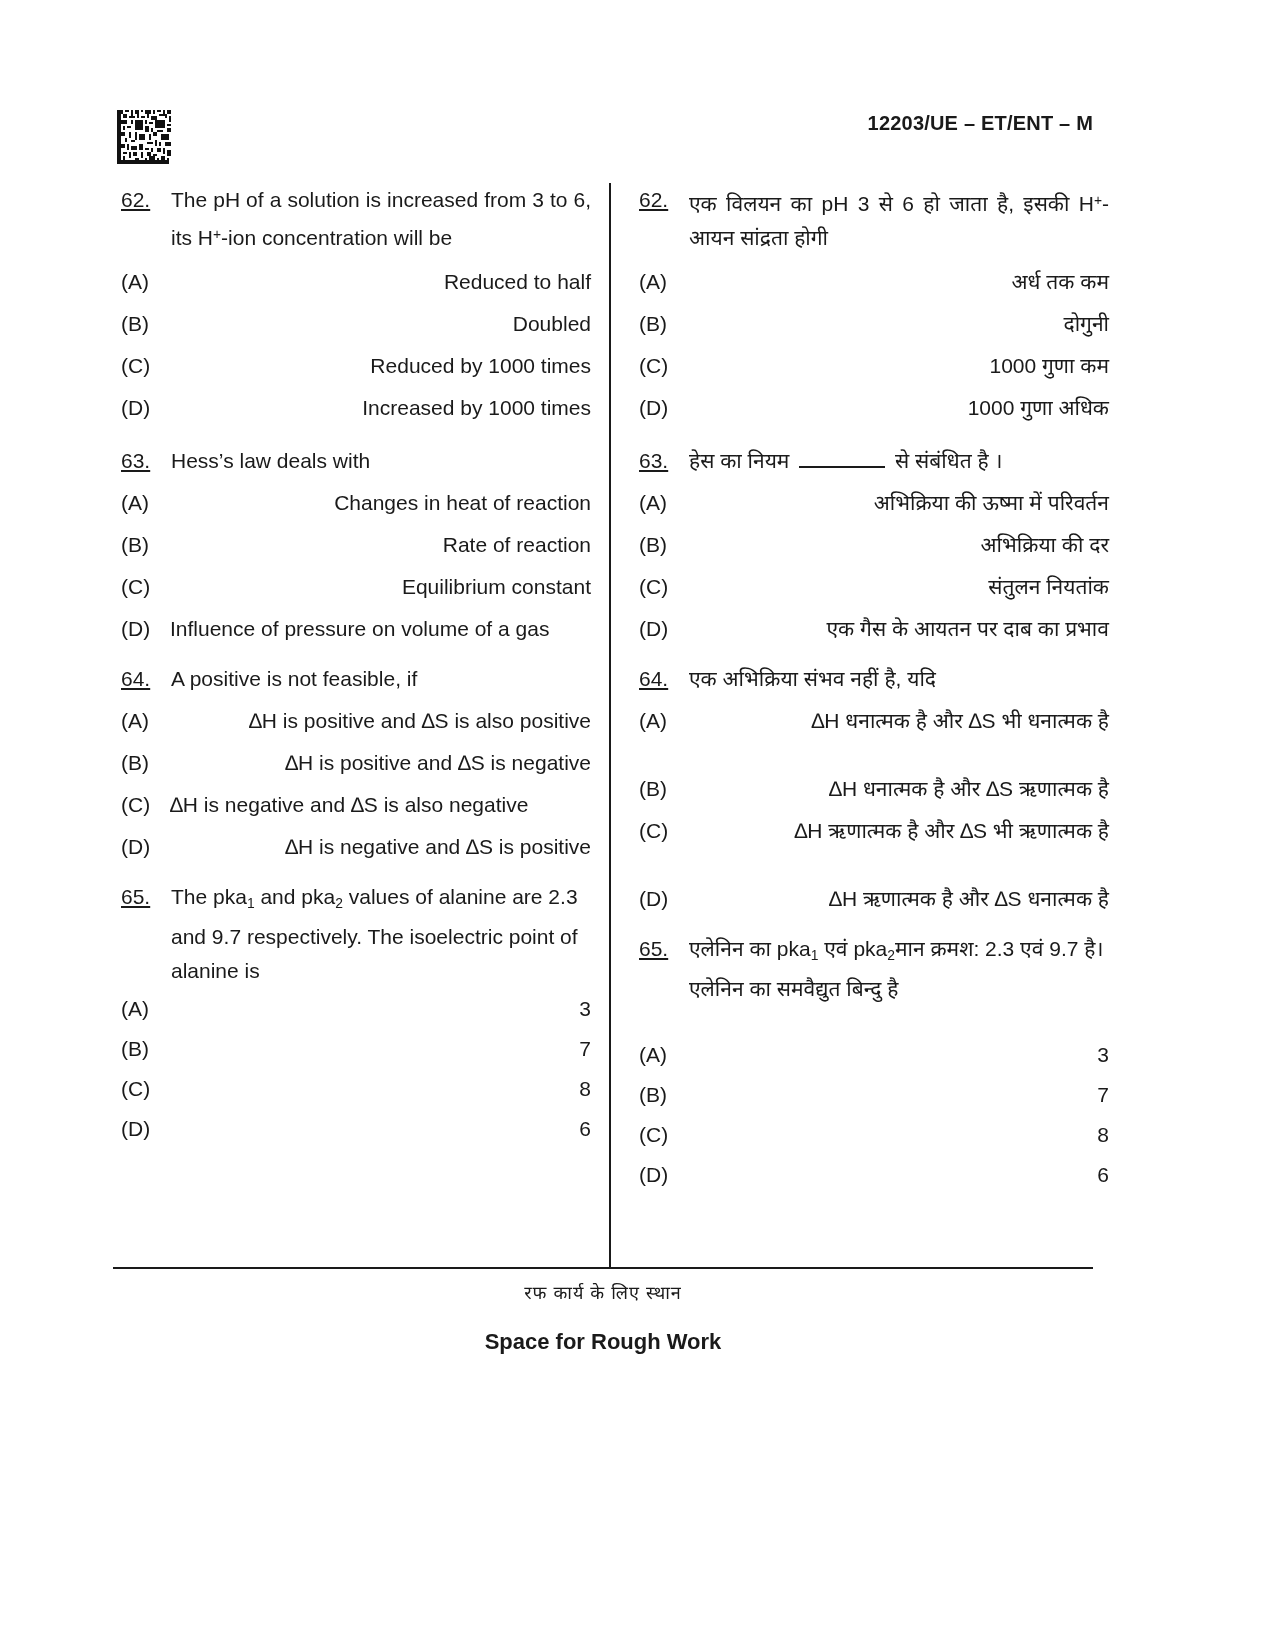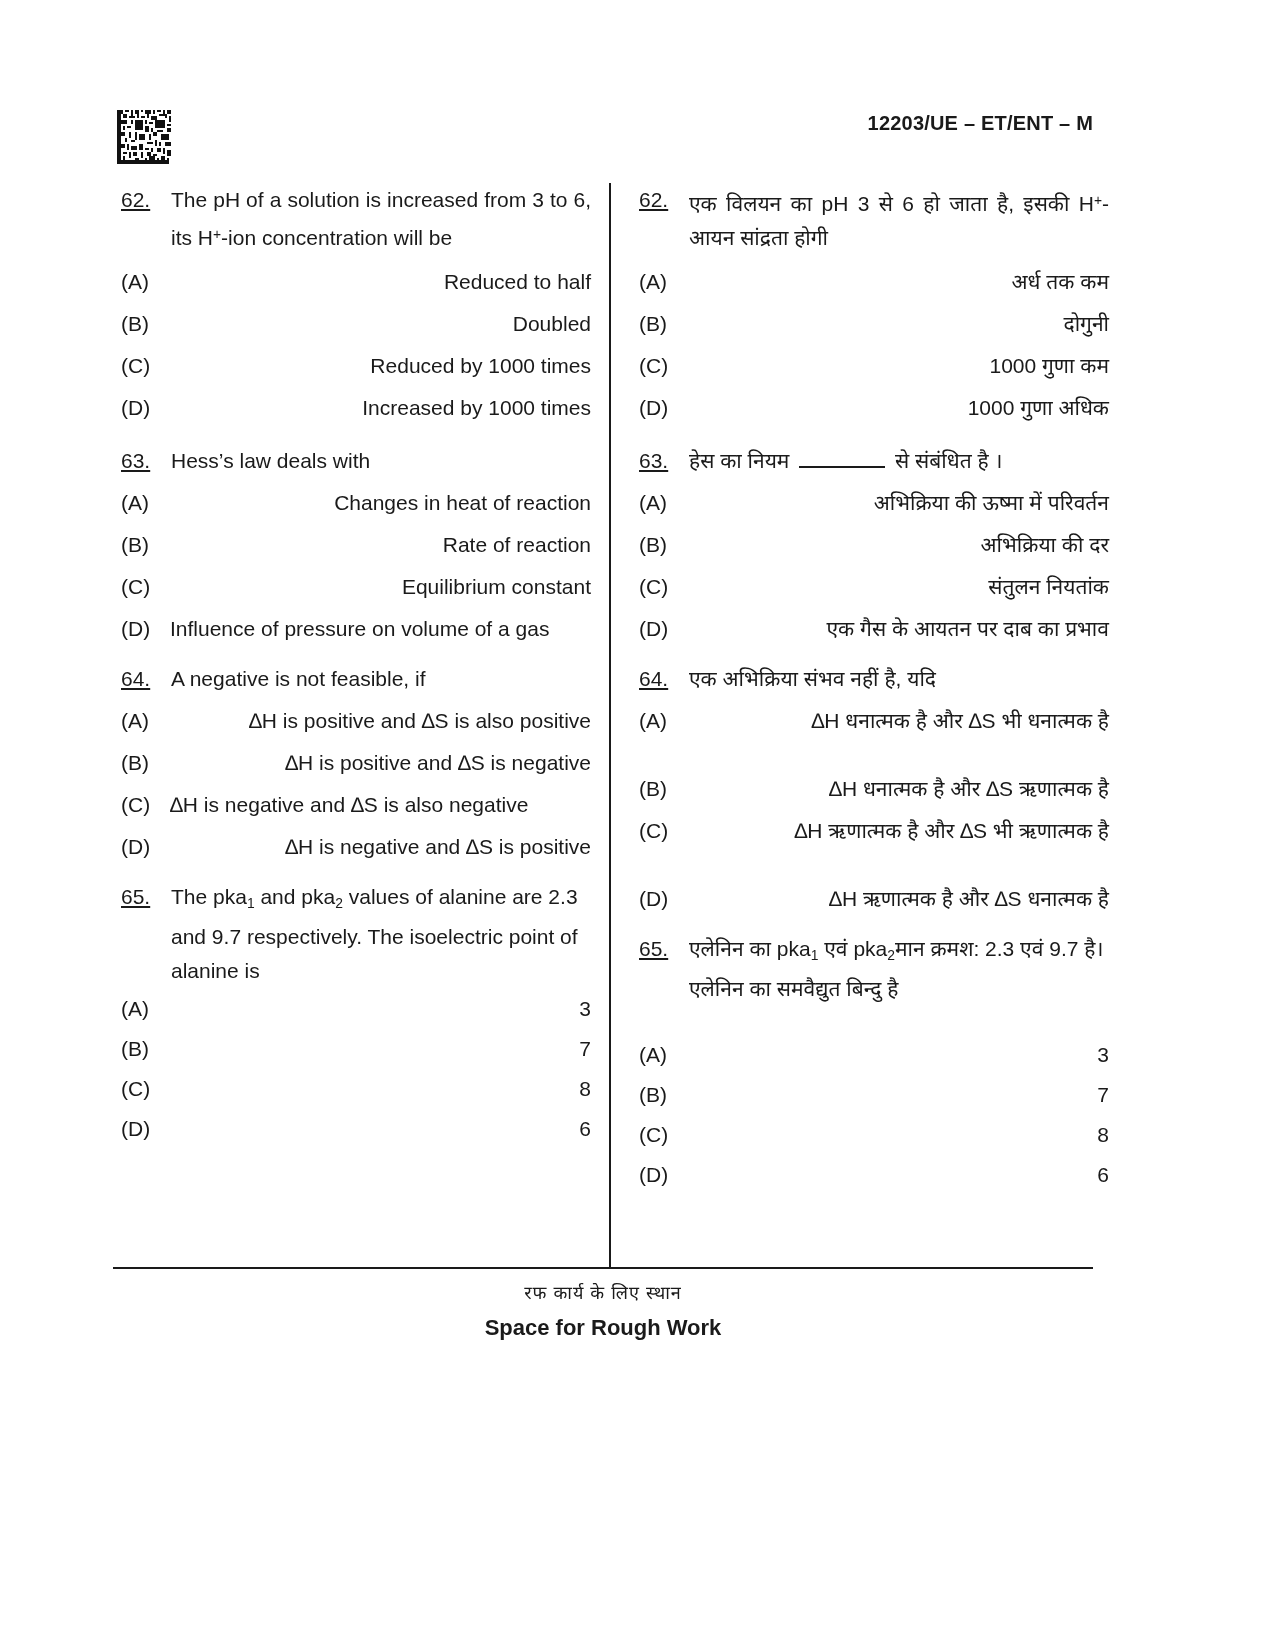--- a/index.html
+++ b/index.html
@@ -155,21 +155,21 @@
   .rough-hi {
     font-size: 18px;
     line-height: 30px;
     letter-spacing: 1px;
     font-weight: normal;
   }
   .rough-en {
     font-size: 22px;
     line-height: 32px;
     font-weight: bold;
-    margin-top: 4px;
+    margin-top: 18px;
   }
 
   
   .pagefoot {
     position: absolute;
     left: 113px;
     top: 1418px;
     width: 980px;
     height: 30px;
   }
@@ -325,21 +325,21 @@
           <div class="opt">
             <div class="opt-lbl">(D)</div>
             <div class="opt-txt">Influence of pressure on volume of a gas</div>
           </div>
         </div>
       </div>
 
       <div class="q" style="margin-bottom:17px;">
         <div class="q-head">
           <div class="q-num">64.</div>
-          <div class="q-text nojust">A negative is not feasible, if</div>
+          <div class="q-text nojust">A positive is not feasible, if</div>
         </div>
         <div class="opts" style="margin-top:9px;">
           <div class="opt">
             <div class="opt-lbl">(A)</div>
             <div class="opt-txt nojust">∆H is positive and ∆S is also positive</div>
           </div>
           <div class="opt">
             <div class="opt-lbl">(B)</div>
             <div class="opt-txt nojust">∆H is positive and ∆S is negative</div>
           </div>

